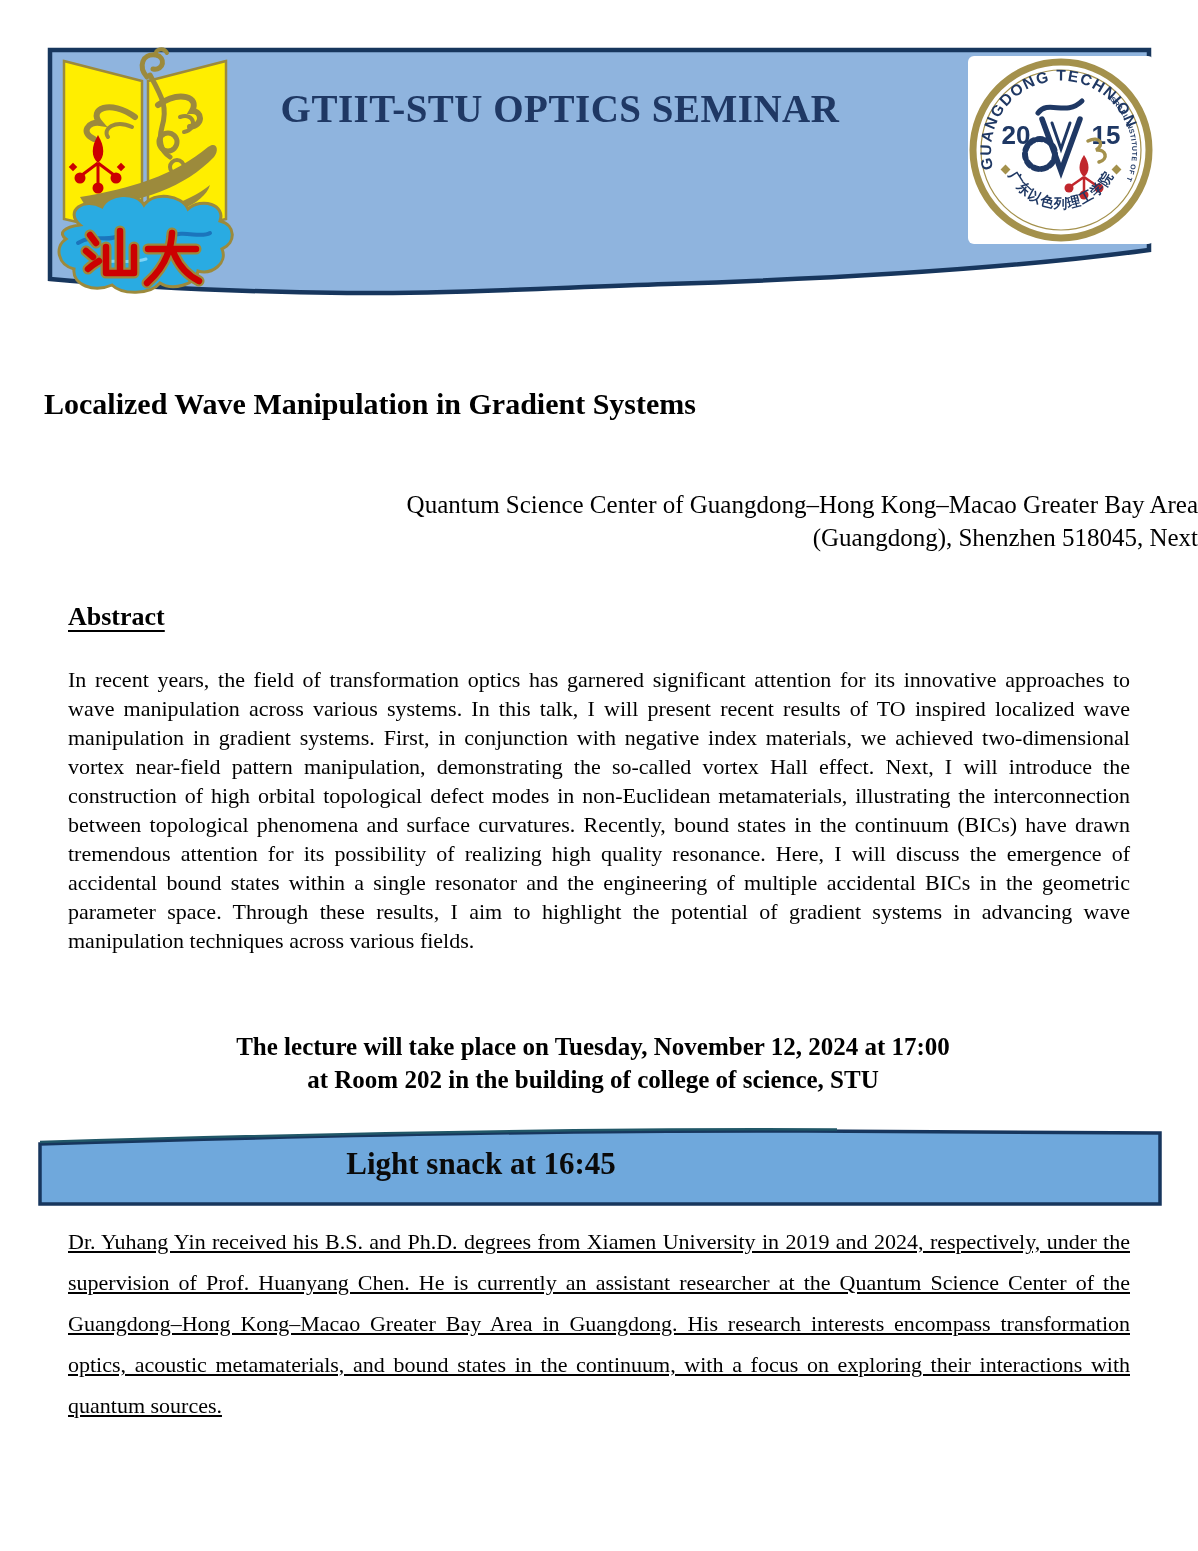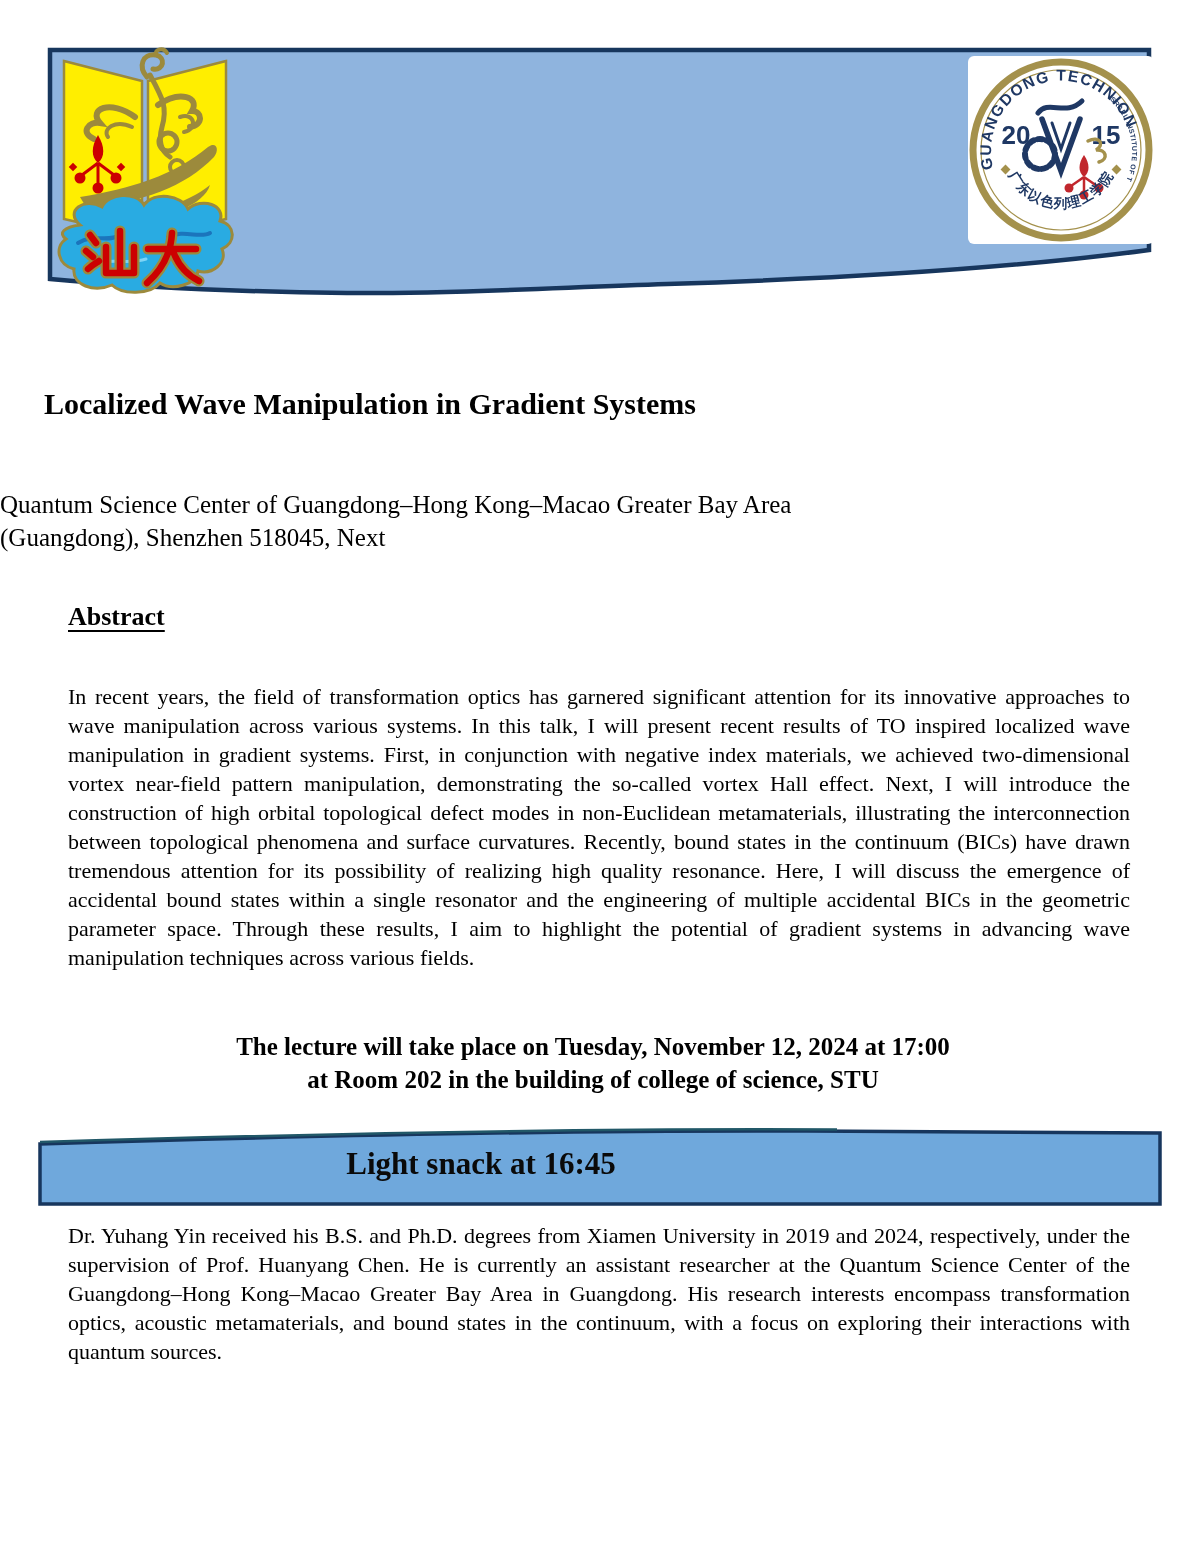--- a/index.html
+++ b/index.html
@@ -24,51 +24,51 @@
   
   .talk-title {
     position:absolute; left:0; top:386px; width:1198px; text-align:left;
     font-size:30px; font-weight:bold; line-height:36px;margin-left:44px;
   }
   .speaker {
     position:absolute; left:0; top:447px; width:1198px; text-align:center;
     font-size:26px; font-weight:bold; line-height:32px;
   }
   .aff-1, .aff-2 {
-    position:absolute; left:0; width:1198px; text-align:left;
+    position:absolute; left:0; width:1198px; text-align:right;
     font-size:25px; line-height:33px;
   }
   .aff-1 { top:488px; }
   .aff-2 { top:521px; }
   
   .abstract-heading {
     position:absolute; left:68px; top:602px;
     font-size:26px; font-weight:bold;
     text-decoration:underline; text-decoration-thickness:2px; text-underline-offset:5px;
   }
   .abstract-body {
-    position:absolute; left:68px; top:682px; width:1062px;
+    position:absolute; left:68px; top:665px; width:1062px;
     font-size:22px; line-height:29px; text-align:justify; text-justify:inter-word;
   }
   
   .lecture-1, .lecture-2 {
     position:absolute; left:0; width:1186px; text-align:center;
     font-size:25px; font-weight:bold; line-height:33px;
   }
   .lecture-1 { top:1030px; }
   .lecture-2 { top:1063px; }
   .snack-svg { position:absolute; left:37px; top:1128px; width:1126px; height:80px; }
   .snack-label {
     position:absolute; left:0; top:1146px; width:962px; text-align:center;
     font-size:31px; font-weight:bold; color:#0a0a0a;
   }
   
   .bio-body {
     position:absolute; left:68px; top:1221px; width:1062px;
-    font-size:22px; line-height:29px; text-align:justify; text-justify:inter-word;
+    font-size:22px; line-height:41px; text-align:justify; text-justify:inter-word;text-decoration:underline;
   }
   .seal-sans { font-family:"Liberation Sans", sans-serif; }
   .seal-cjk  { font-family:"DejaVu Sans", sans-serif; }
 </style>
 </head>
 <body>
 
 <div class="page">
 
   <svg class="banner-svg" viewBox="0 0 1105 250" preserveAspectRatio="none">
@@ -122,20 +122,21 @@
         <path d="M98,202 L146,202 M122,186 C 121,204 113,222 97,236 M123,204 C 128,218 137,228 149,234"></path>
       </g>
       <g stroke="#CC0000" stroke-width="6.5">
         <path d="M40,188 L46,196 M36,204 L43,210 M38,222 C 42,218 46,216 49,214"></path>
         <path d="M56,200 L56,226 L84,226 L84,200 M70,184 L70,226"></path>
         <path d="M98,202 L146,202 M122,186 C 121,204 113,222 97,236 M123,204 C 128,218 137,228 149,234"></path>
       </g>
     </g>
   </svg>
 
+  <div class="header-title">GTIIT-STU OPTICS SEMINAR</div>
 
   <div class="seal-box">
     <svg class="seal-svg" viewBox="0 0 186 186">
       <defs>
         <path id="arcTop" d="M27,117 A70,70 0 1 1 159,117" fill="none"></path>
         <path id="arcRight" d="M140,41 A72,72 0 0 1 158,124" fill="none"></path>
         <path id="arcBottom" d="M44,124 A58,58 0 0 0 142,124" fill="none"></path>
       </defs>
       <circle cx="93" cy="93" r="88" fill="#ffffff" stroke="#A4914C" stroke-width="7"></circle>
       <circle cx="93" cy="93" r="80" fill="none" stroke="#A4914C" stroke-width="1.2"></circle>

